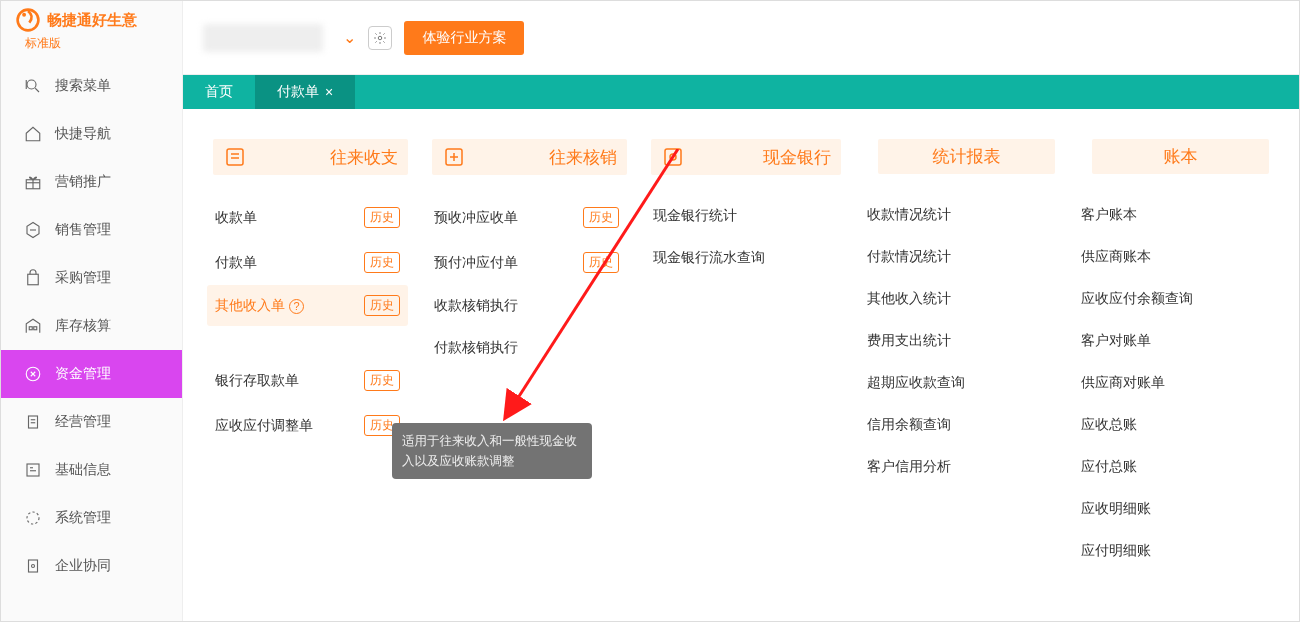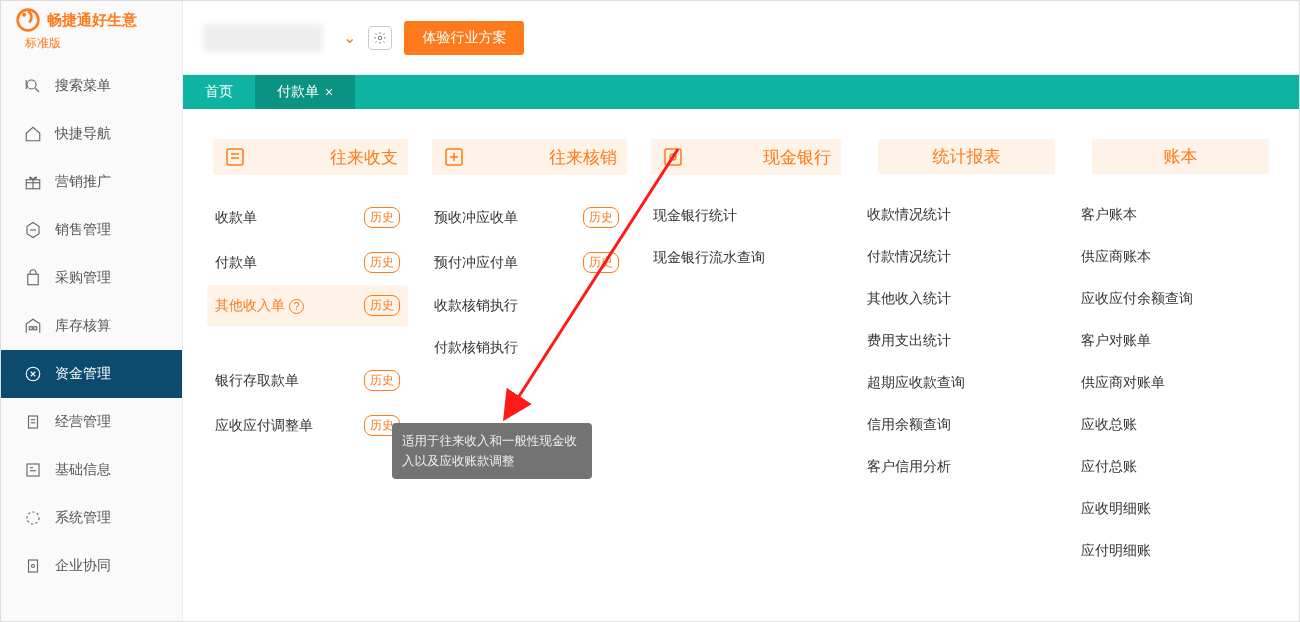--- a/index.html
+++ b/index.html
@@ -6,21 +6,21 @@
     body { width: 1300px; height: 622px; background: #fff; position: relative; overflow: hidden; }
     .root { display: flex; height: 100%; border: 1px solid #ddd; }
     
     .sidebar { width: 200px; background: #fafafa; display: flex; flex-direction: column; border-right: 1px solid #eee; }
     .brand { display: flex; align-items: center; padding: 6px 14px 2px 14px; color: #f60; gap: 6px; }
     .brand-logo { width: 26px; height: 26px; }
     .brand-title { font-size: 15px; font-weight: 700; color: #ff7a1a; }
     .brand-edition { font-size: 12px; color: #ff7a1a; padding-left: 24px; margin-bottom: 10px; }
     .nav { display: flex; flex-direction: column; }
     .nav-item { display: flex; align-items: center; gap: 12px; padding: 14px 22px; font-size: 14px; color: #555; cursor: pointer; }
-    .nav-item.active { background: #0c4a6e; color: #fff; }
+    .nav-item.active { background: #d946ef; color: #fff; }
     .nav-icon { width: 20px; height: 20px; display: inline-flex; align-items: center; justify-content: center; color: inherit; }
     .nav-item:not(.active) .nav-icon svg { stroke:#666; fill:none;}
     .nav-item.active .nav-icon svg { stroke:#fff; fill:none;}
     .nav-icon svg{width:18px;height:18px;stroke-width:1.5;}
     
     .main { flex: 1; display: flex; flex-direction: column; }
     .topbar { height: 74px; display: flex; align-items: center; padding: 0 20px; gap: 12px; border-bottom: 1px solid #eee; }
     .blur-box { width: 120px; height: 28px; background: #eee; filter: blur(3px); border-radius:2px;}
     .dd-arrow { color: #ff7a1a; font-size: 16px; margin-left:8px;}
     .btn-settings { width: 24px; height: 24px; display:flex;align-items:center;justify-content:center;color:#666;border:1px solid #ccc;border-radius:4px;}
@@ -31,21 +31,21 @@
     .tab-close { margin-left:6px; font-size:14px;}
     .content { flex:1; padding: 30px 30px; display:flex; gap:24px; position:relative; overflow:auto;}
     .col { display:flex; flex-direction:column; min-width:190px;}
     .col-wide{min-width:195px;}
     .col-header { display:flex; align-items:center; gap:8px; background:#fff3e8; padding:6px 10px; font-size:17px; color:#ff7a1a; font-weight:400; margin-bottom:20px; border-radius:2px;justify-content:space-between;}
     .col-header.center{justify-content:center;margin-left:13px;}
     .hicon{width:24px;height:24px;}
     .menu-list{display:flex;flex-direction:column;gap:0;}
     .mi{display:flex;align-items:center;justify-content:space-between;padding:12px 8px 12px 2px;font-size:14px;color:#333;cursor:pointer;}
     .mi.hl{background:#fff3e8;color:#ff7a1a;border-radius:3px;padding:10px 8px 10px 8px;margin-left:-6px;}
-    .history-tag{font-size:12px;color:#ff7a1a;border:1px solid #ff7a1a;padding:1px 5px;border-radius:8px;}
+    .history-tag{font-size:12px;color:#ff7a1a;border:1px solid #ff7a1a;padding:1px 5px;border-radius:3px;}
     .help{display:inline-block;width:15px;height:15px;border:1px solid #ff7a1a;color:#ff7a1a;border-radius:50%;font-size:11px;line-height:13px;text-align:center;margin-left:4px;}
     
     .tooltip{position:absolute;left:209px;top:314px;background:#737373;color:#eee;font-size:12.5px;padding:8px 10px;border-radius:4px;max-width:200px;line-height:1.6;z-index:9;}
     
     .arrow-anno{position:absolute;top:40px;left:315px;z-index:8;pointer-events:none;}
   </style>
 </head>
 <body>
 
 <div class="root">

